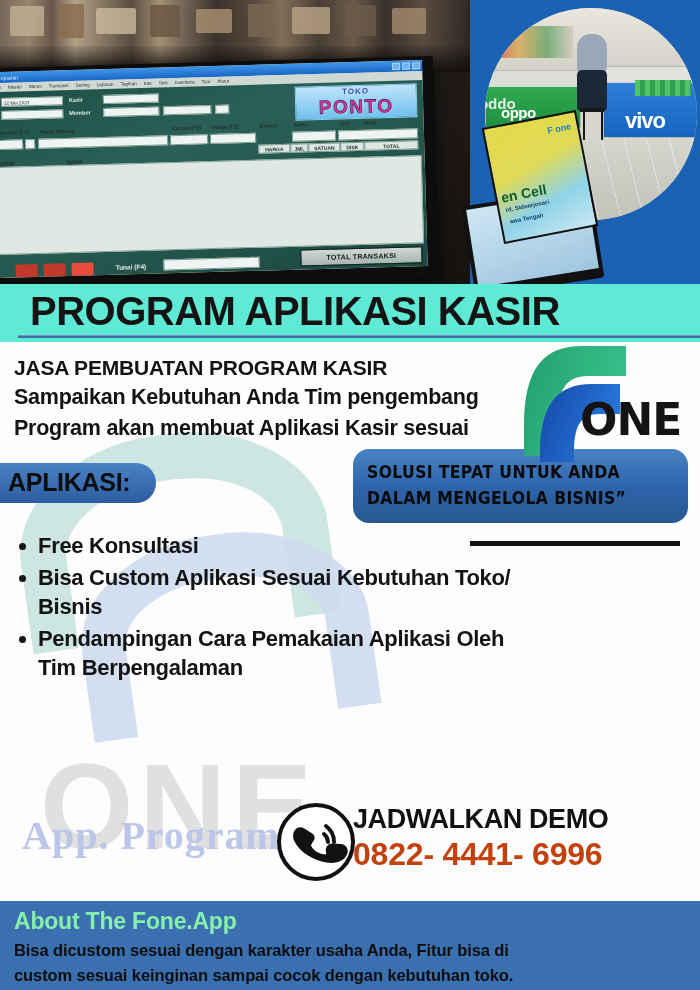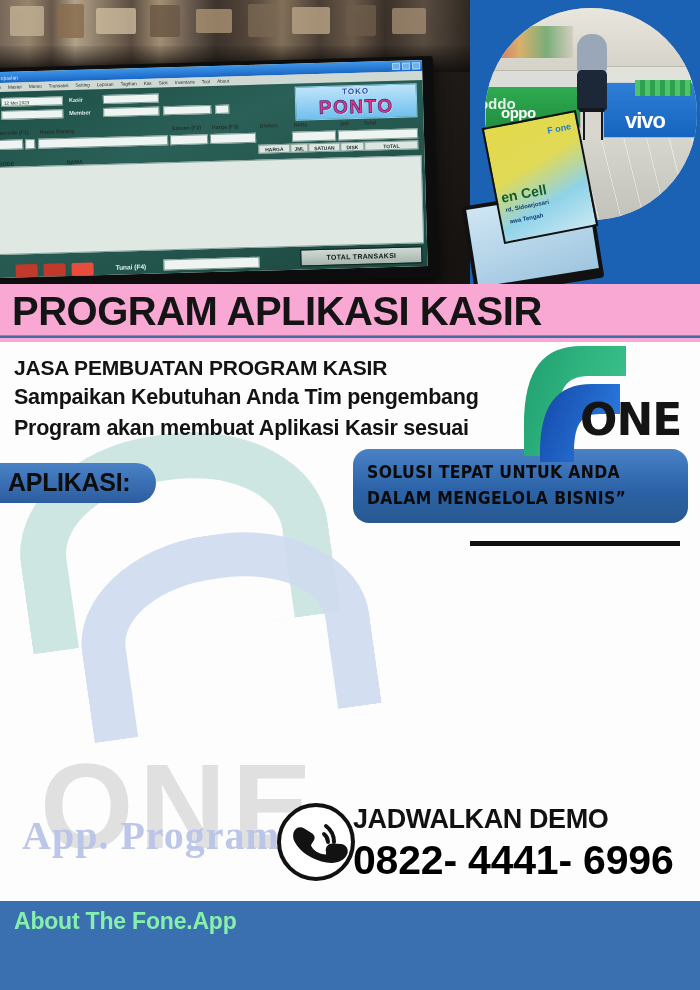--- a/index.html
+++ b/index.html
@@ -294,22 +294,22 @@
     border-radius: 3px;
   }
   .cp-monitor .scr {
     position: absolute; left: 4px; top: 4px; width: 122px; height: 78px;
     background: linear-gradient(170deg,#cfe6f3,#9fc6e0);
   }
 
   
   .title-wrap {
     position: relative;
-    padding: 6px 0 4px 0;
-    background: #f9a8d4;
+    padding: 6px 0 4px 18px;
+    background: #5eead4;
   }
   .main-title {
     font-size: 40px;
     font-weight: bold;
     letter-spacing: -0.5px;
     color: #141414;
     padding-left: 12px;
     line-height: 1.06;
     white-space: nowrap;
   }
@@ -502,23 +502,23 @@
   }
   .contact-line1 {
     font-size: 27px;
     font-weight: bold;
     color: #111111;
     letter-spacing: -0.4px;
     line-height: 1.18;
     white-space: nowrap;
   }
   .contact-line2 {
-    font-size: 41px;
-    font-weight: bold;
-    color: #000000;
+    font-size: 32px;
+    font-weight: bold;
+    color: #c2410c;
     letter-spacing: -0.2px;
     line-height: 1.18;
     white-space: nowrap;
   }
 
   
   .footer {
     position: absolute;
     left: 0; bottom: 0;
     width: 700px;
@@ -706,20 +706,25 @@
         <span>APLIKASI:</span>
       </div>
 
       <div class="badge">
         <div class="bl">SOLUSI TEPAT UNTUK ANDA</div>
         <div class="bl">DALAM MENGELOLA BISNIS”</div>
       </div>
       <div class="badge-underline"></div>
     </div>
 
+    <ul class="bullets">
+      <li>Free Konsultasi</li>
+      <li>Bisa Custom Aplikasi Sesuai Kebutuhan Toko/ Bisnis</li>
+      <li>Pendampingan Cara Pemakaian Aplikasi Oleh Tim Berpengalaman</li>
+    </ul>
   </div>
 
   <div class="fone-logo">
     <svg width="178" height="128" viewBox="0 0 178 128">
       <defs>
         <linearGradient id="gTop" x1="0" y1="0" x2="1" y2="0.4">
           <stop offset="0%" stop-color="#1f9e6e"></stop>
           <stop offset="55%" stop-color="#2fb37f"></stop>
           <stop offset="100%" stop-color="#39c08a"></stop>
         </linearGradient>
@@ -747,15 +752,19 @@
       </svg>
     </div>
     <div class="contact-text">
       <div class="contact-line1">JADWALKAN DEMO</div>
       <div class="contact-line2">0822- 4441- 6996</div>
     </div>
   </div>
 
   <div class="footer">
     <div class="footer-title">About The Fone.App</div>
+    <div class="footer-body">
+      <div>Bisa dicustom sesuai dengan karakter usaha Anda, Fitur bisa di</div>
+      <div>custom sesuai keinginan sampai cocok dengan kebutuhan toko.</div>
+    </div>
   </div>
 
 </div>
 
 </body></html>

